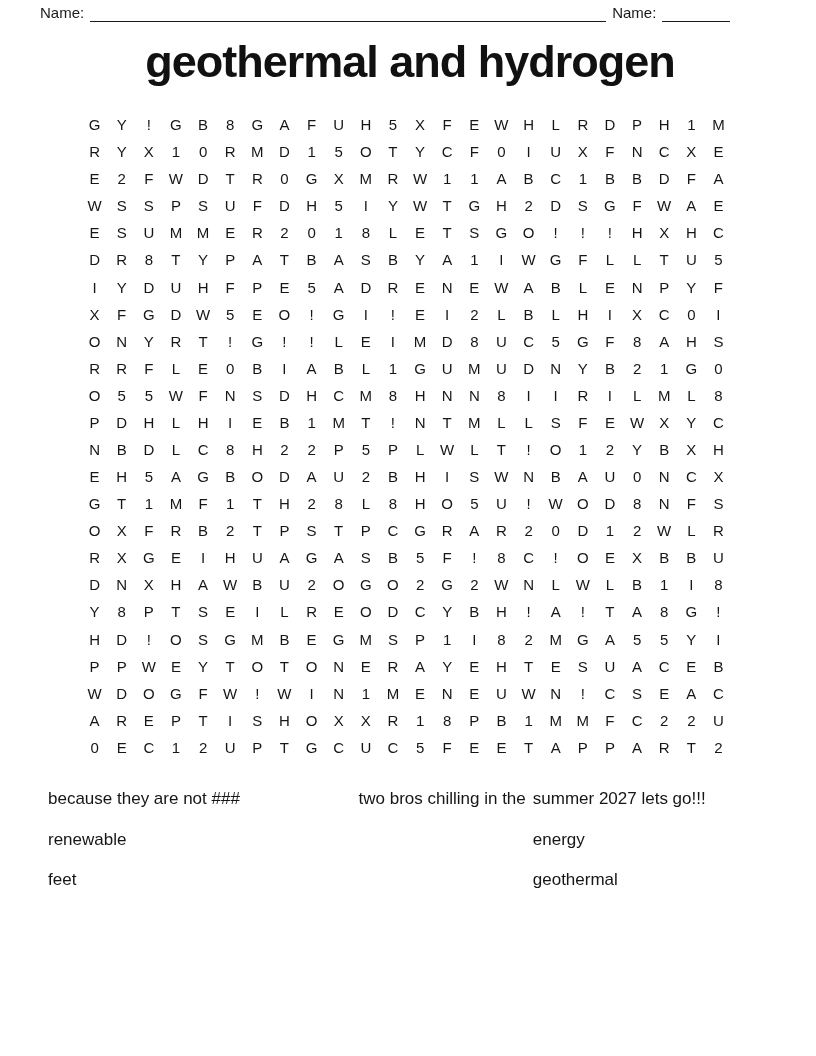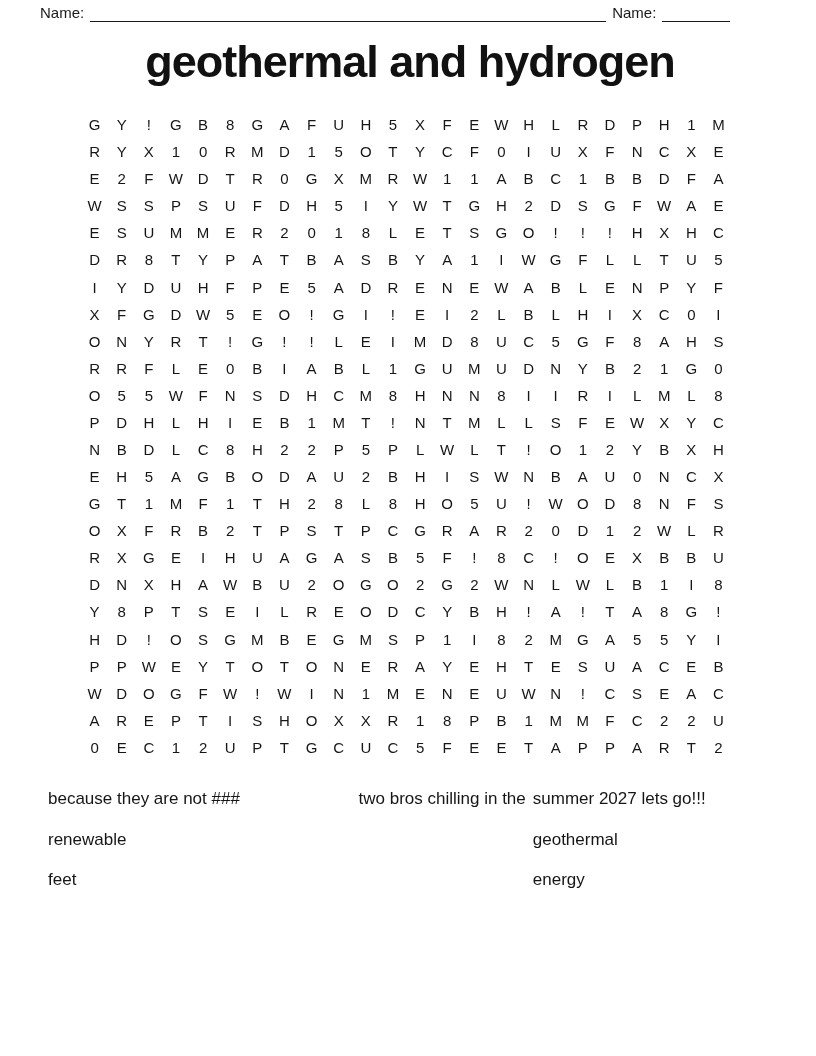--- a/index.html
+++ b/index.html
@@ -688,18 +688,18 @@
       <div class="word-col word-col-1">
         <div class="word-item">because they are not ###</div>
         <div class="word-item">renewable</div>
         <div class="word-item">feet</div>
       </div>
       <div class="word-col word-col-2">
         <div class="word-item">two bros chilling in the</div>
       </div>
       <div class="word-col word-col-3">
         <div class="word-item">summer 2027 lets go!!!</div>
+        <div class="word-item">energy</div>
         <div class="word-item">geothermal</div>
-        <div class="word-item">energy</div>
       </div>
     </div>
 
 </div>
 
 </body></html>

